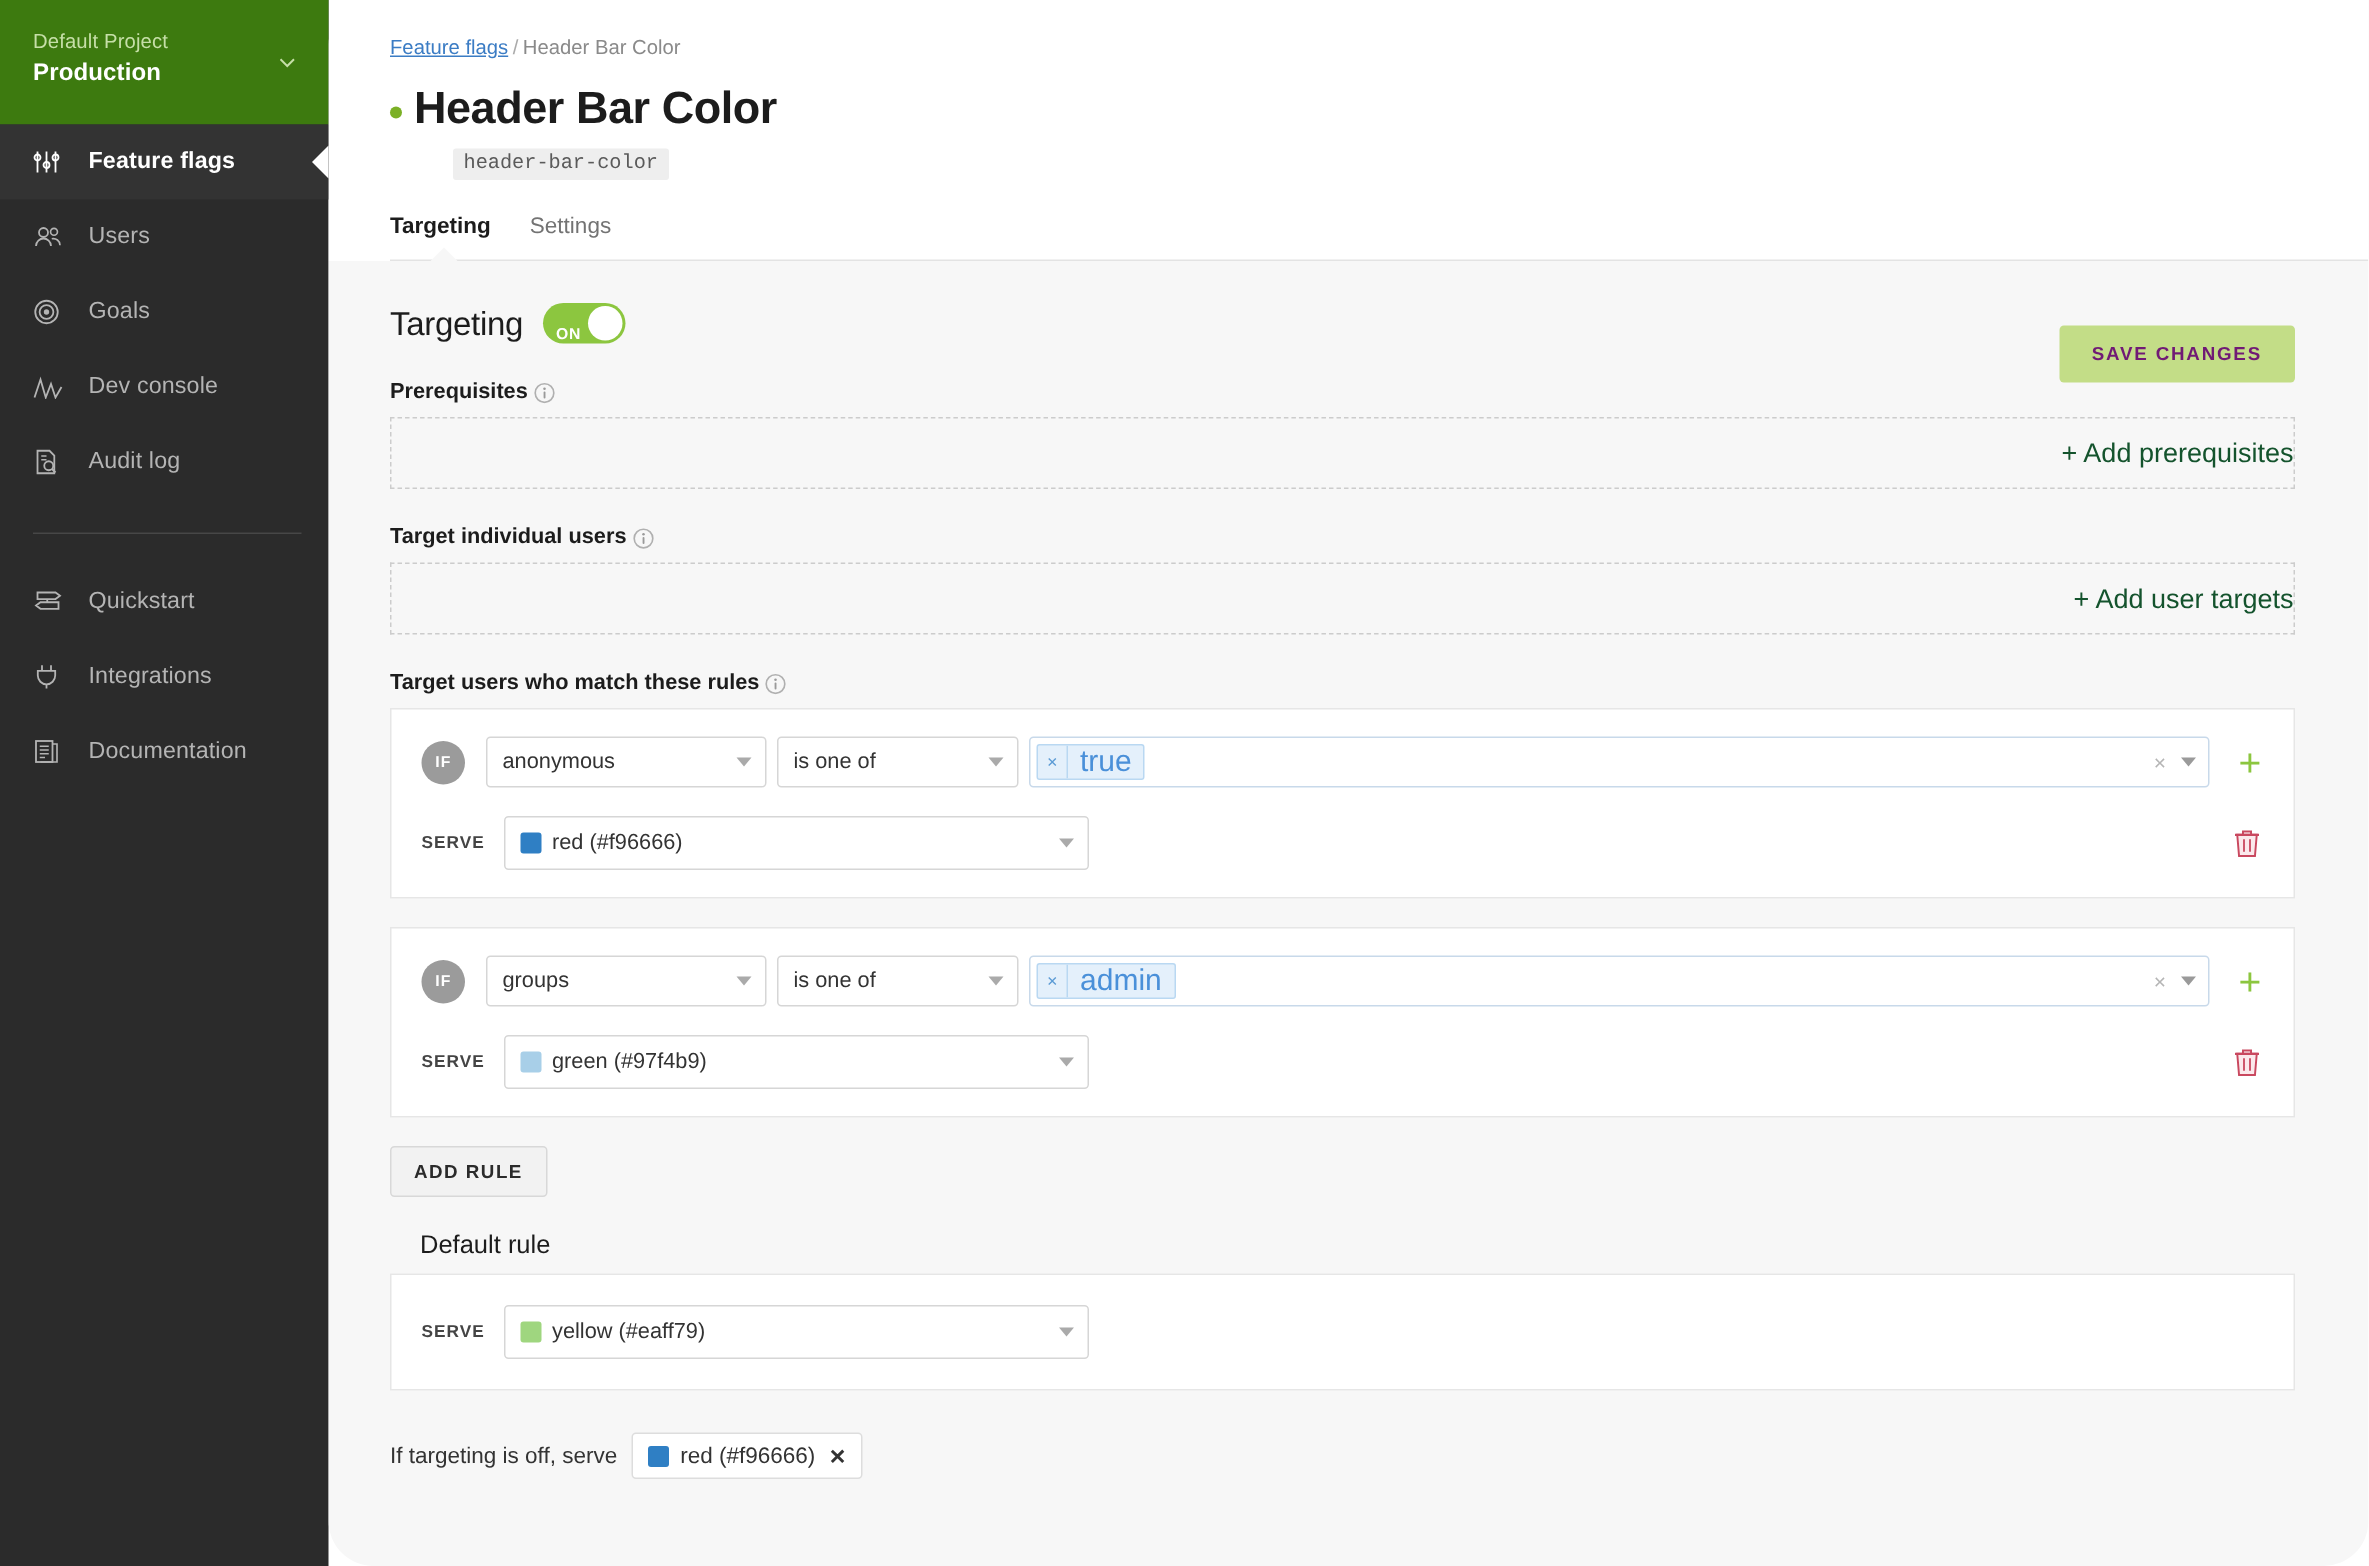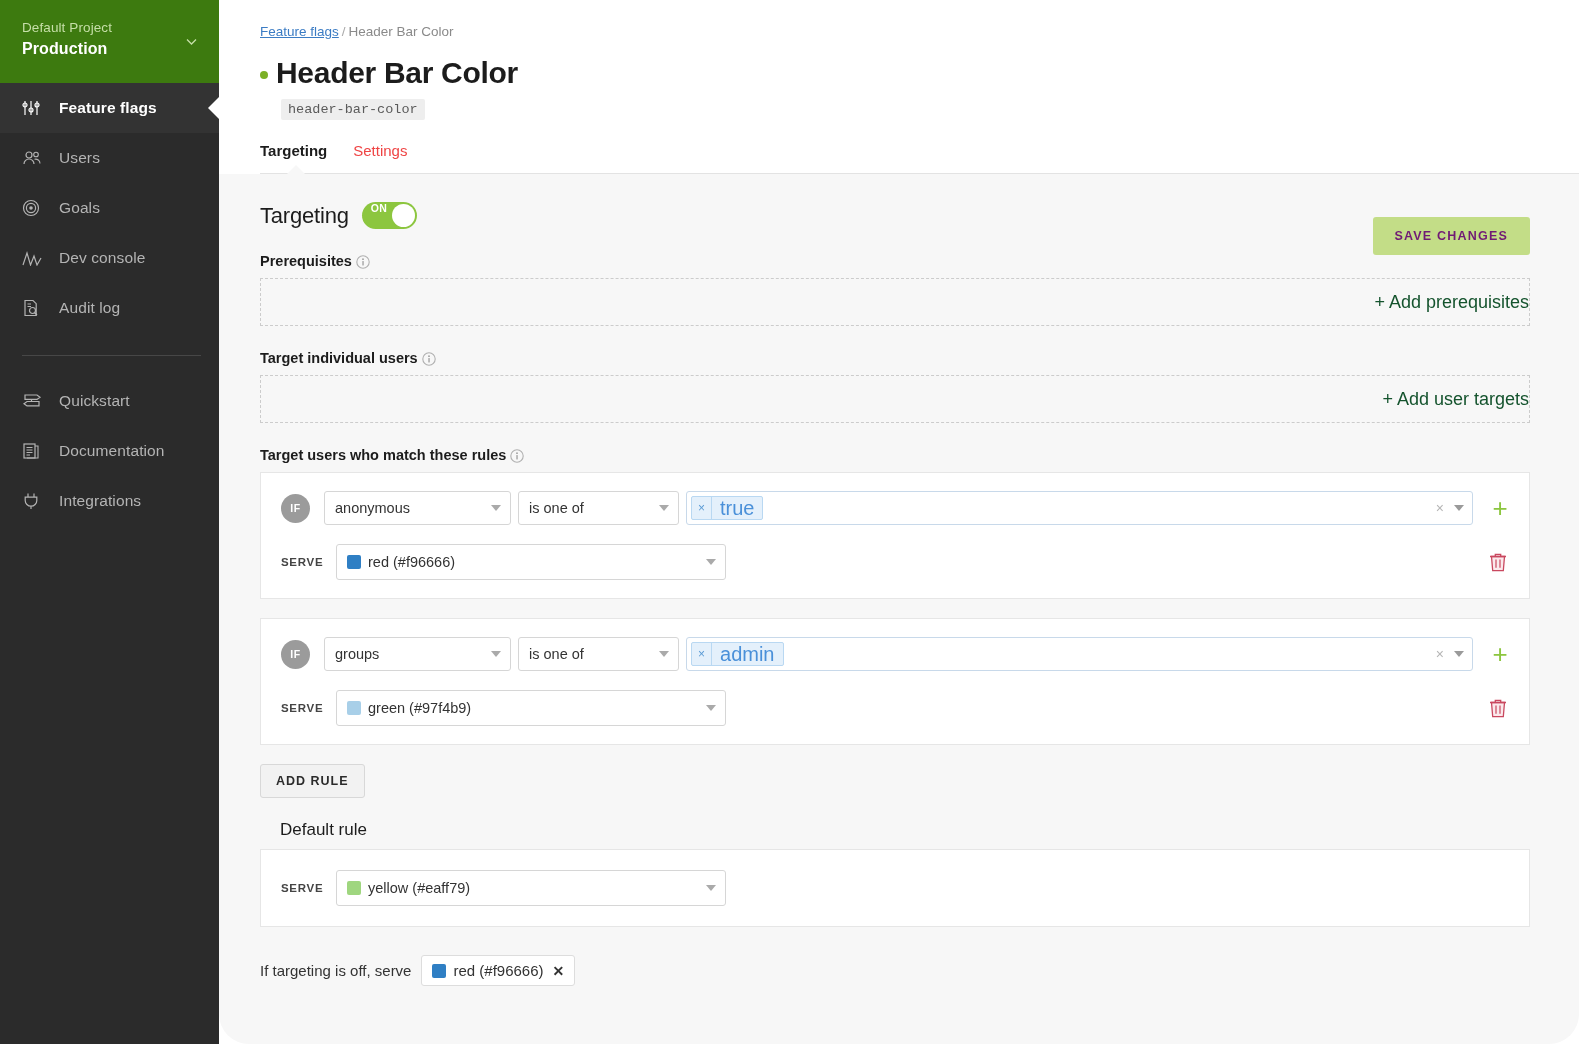--- a/index.html
+++ b/index.html
@@ -100,28 +100,28 @@
   }
   .flag-title {
     font-size: 30px; font-weight: bold; color: #1c1c1c;
     letter-spacing: -.3px; line-height: 38px;
   }
   .flag-key {
     display: inline-block;
     font-family: "Liberation Mono", monospace;
     font-size: 13.5px; color: #5a5a5a;
     background: #eeeeee; padding: 3px 7px;
-    border-radius: 2px; margin-left: 5px;
+    border-radius: 2px; margin-left: 26px;
   }
   .tabs {
     display: flex; gap: 0; margin-top: 22px;
     padding-left: 0; position: relative;
   }
   .tab {
-    font-size: 15px; color: #ef4444; padding: 0 14px 14px 0;
+    font-size: 15px; color: #737373; padding: 0 14px 14px 0;
     margin-right: 12px; cursor: pointer; position: relative;
   }
   .tab.active { color: #1c1c1c; font-weight: bold; }
   .tab.active .arrow {
     position: absolute; left: 27px; bottom: -1px;
     width: 0; height: 0;
     border-left: 9px solid transparent;
     border-right: 9px solid transparent;
     border-bottom: 9px solid #f7f7f7;
   }
@@ -138,21 +138,21 @@
   .targeting-row {
     display: flex; align-items: center; margin-bottom: 24px;
   }
   .targeting-label {
     font-size: 22px; color: #1c1c1c; margin-right: 13px;
     letter-spacing: -.2px;
   }
   .toggle {
     width: 55px; height: 27px; border-radius: 14px;
     background: #8cc63f; position: relative; cursor: pointer;
-    display: flex; align-items: flex-start;
+    display: flex; align-items: flex-end;
   }
   .toggle .label {
     font-size: 10.5px; font-weight: bold; color: #ffffff;
     margin-left: 9px; letter-spacing: .5px;
   }
   .toggle .knob {
     position: absolute; right: 2px; top: 2px;
     width: 23px; height: 23px; border-radius: 50%;
     background: #ffffff;
   }
@@ -384,41 +384,41 @@
             <path d="M17 8.5H5L2 10.7l3 2.2h12z" fill="none" stroke="currentColor" stroke-width="1.2"></path>
             <line x1="9.5" y1="6.4" x2="9.5" y2="8.5" stroke="currentColor" stroke-width="1.2"></line>
           </svg>
         </span>
         <span>Quickstart</span>
       </div>
 
       <div class="nav-item">
         <span class="nav-icon">
           <svg width="18" height="18" viewBox="0 0 18 18">
+            <line x1="6" y1="1.5" x2="6" y2="5" stroke="currentColor" stroke-width="1.2"></line>
+            <line x1="12" y1="1.5" x2="12" y2="5" stroke="currentColor" stroke-width="1.2"></line>
+            <path d="M3.2 5.2h11.6v3.2a5.8 5.8 0 0 1-11.6 0z" fill="none" stroke="currentColor" stroke-width="1.2"></path>
+            <line x1="9" y1="14.2" x2="9" y2="17" stroke="currentColor" stroke-width="1.2"></line>
+          </svg>
+        </span>
+        <span>Integrations</span>
+      </div>
+
+      <div class="nav-item">
+        <span class="nav-icon">
+          <svg width="18" height="18" viewBox="0 0 18 18">
             <rect x="2" y="2" width="11" height="14" fill="none" stroke="currentColor" stroke-width="1.2"></rect>
             <path d="M13 4h3v12H5" fill="none" stroke="currentColor" stroke-width="1.1"></path>
             <line x1="4.5" y1="5.5" x2="10.5" y2="5.5" stroke="currentColor" stroke-width="1"></line>
             <line x1="4.5" y1="8" x2="10.5" y2="8" stroke="currentColor" stroke-width="1"></line>
             <line x1="4.5" y1="10.5" x2="10.5" y2="10.5" stroke="currentColor" stroke-width="1"></line>
             <line x1="4.5" y1="13" x2="8" y2="13" stroke="currentColor" stroke-width="1"></line>
           </svg>
         </span>
         <span>Documentation</span>
-      </div>
-
-      <div class="nav-item">
-        <span class="nav-icon">
-          <svg width="18" height="18" viewBox="0 0 18 18">
-            <line x1="6" y1="1.5" x2="6" y2="5" stroke="currentColor" stroke-width="1.2"></line>
-            <line x1="12" y1="1.5" x2="12" y2="5" stroke="currentColor" stroke-width="1.2"></line>
-            <path d="M3.2 5.2h11.6v3.2a5.8 5.8 0 0 1-11.6 0z" fill="none" stroke="currentColor" stroke-width="1.2"></path>
-            <line x1="9" y1="14.2" x2="9" y2="17" stroke="currentColor" stroke-width="1.2"></line>
-          </svg>
-        </span>
-        <span>Integrations</span>
       </div>
 
     </div>
   </div>
 
   <div class="main">
 
     <div class="page-head">
       <div class="breadcrumb">
         <a>Feature flags</a><span class="sep">/</span><span>Header Bar Color</span>

